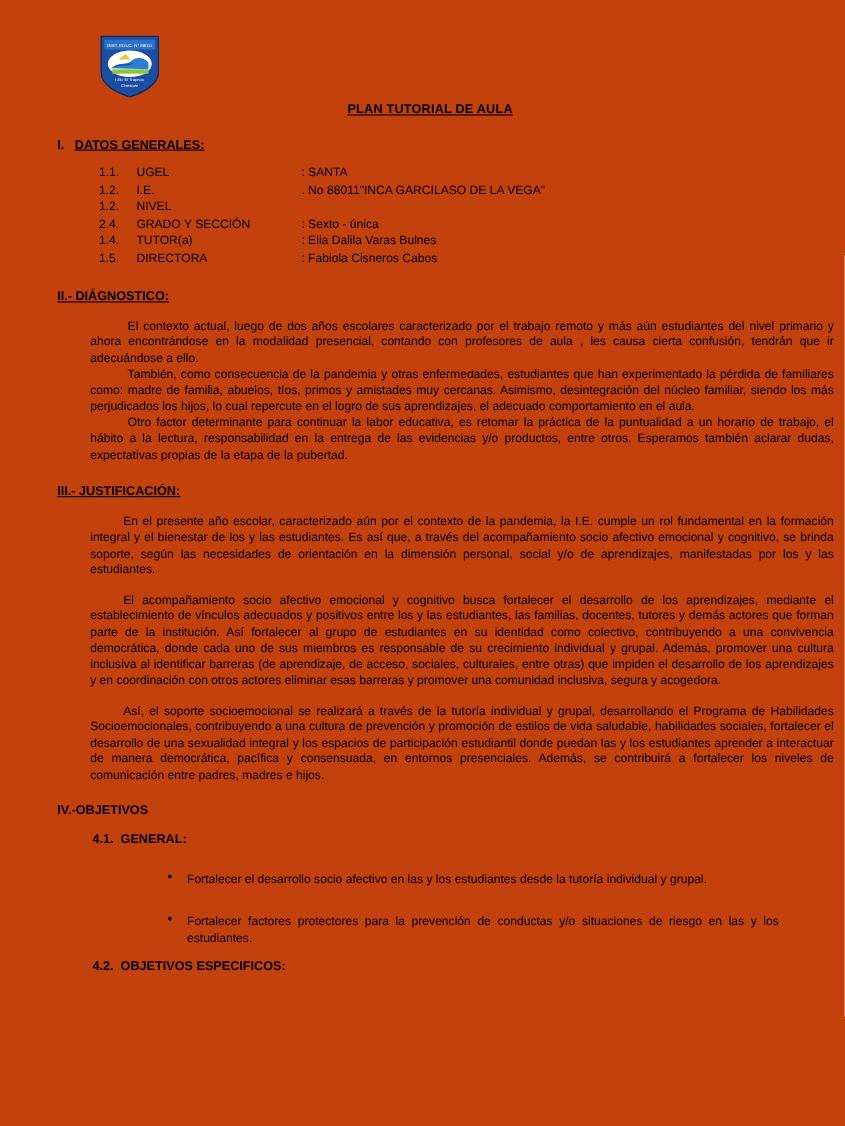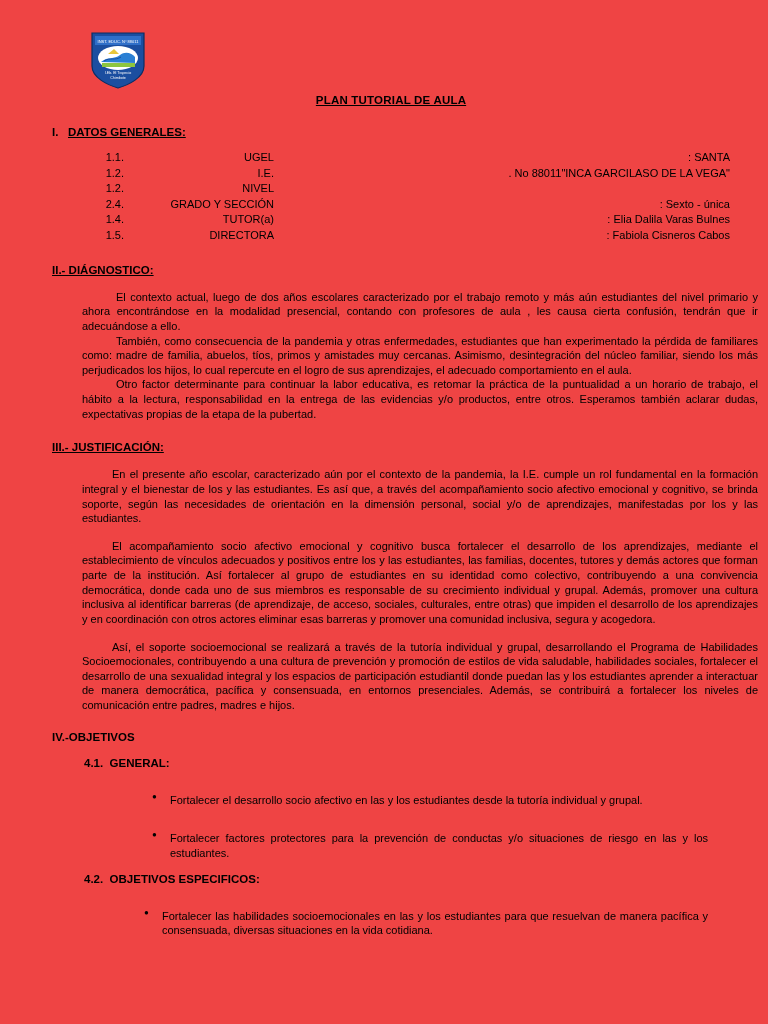--- a/index.html
+++ b/index.html
@@ -4,21 +4,21 @@
 <style>
   html, body {
     margin: 0;
     padding: 0;
     background: #ffffff;
   }
   .page {
     position: relative;
     width: 768px;
     height: 1024px;
-    background: #ef4444;
+    background: #c2410c;
     font-family: "Liberation Sans", sans-serif;
     color: #000000;
     box-sizing: border-box;
     padding: 22px 38px 0 52px;
     overflow: hidden;
   }
 
   
   .logo-wrap {
     position: absolute;
@@ -56,21 +56,20 @@
   }
 
   
   .datos {
     margin: 12px 0 0 38px;
     font-size: 11px;
     line-height: 1.42;
   }
   .datos .row {
     display: flex;
-    text-align: right;
   }
   .datos .num {
     width: 34px;
     flex: 0 0 34px;
   }
   .datos .lbl {
     width: 150px;
     flex: 0 0 150px;
   }
   .datos .val {
@@ -218,17 +217,14 @@
   </div>
   <ul class="bullets">
     <li>Fortalecer el desarrollo socio afectivo en las y los estudiantes desde la tutoría individual y grupal.</li>
     <li>Fortalecer factores protectores para la prevención de conductas y/o situaciones de riesgo en las y los estudiantes.</li>
   </ul>
 
   <div class="obj-head" style="margin-top:12px;">
     <span>4.2.</span>
     &nbsp;<span class="und">OBJETIVOS ESPECIFICOS</span><span>:</span>
   </div>
-  <ul class="bullets specific">
-    <li>Fortalecer las habilidades socioemocionales en las y los estudiantes para que resuelvan de manera pacífica y consensuada, diversas situaciones en la vida cotidiana.</li>
-  </ul>
 
 </div>
 
 </body></html>

